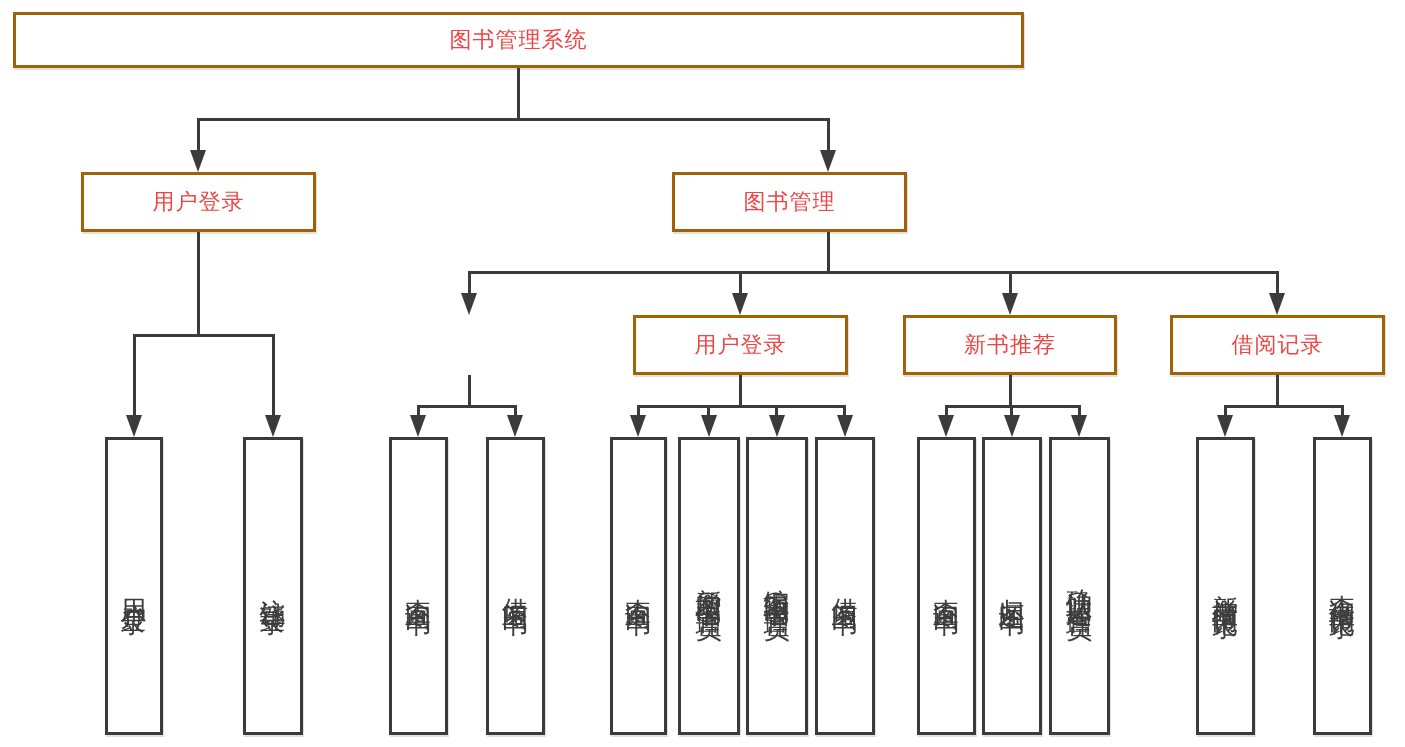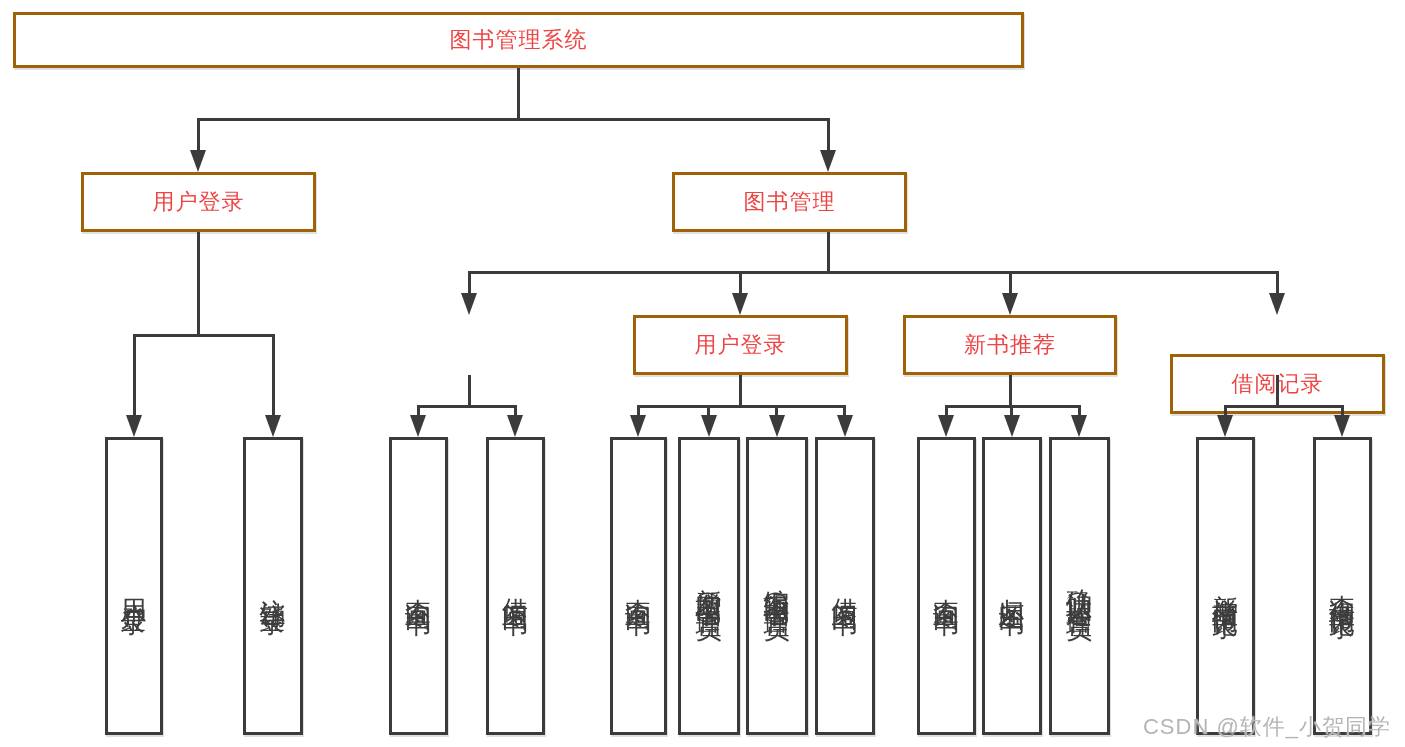--- a/index.html
+++ b/index.html
@@ -104,21 +104,21 @@
   <div class="arrow" style="left:1002px;top:293px;"></div>
   <div class="vline" style="left:1276px;top:271px;height:26px;"></div>
   <div class="arrow" style="left:1269px;top:293px;"></div>
 
   <div class="box" style="left:633px;top:315px;width:215px;height:60px;">
     <span>用户登录</span>
   </div>
   <div class="box" style="left:903px;top:315px;width:214px;height:60px;">
     <span>新书推荐</span>
   </div>
-  <div class="box" style="left:1170px;top:315px;width:215px;height:60px;margin-top:39px;">
+  <div class="box" style="left:1170px;top:315px;width:215px;height:60px;">
     <span>借阅记录</span>
   </div>
 
   <div class="vline" style="left:468px;top:375px;height:33px;"></div>
   <div class="hline" style="left:417px;top:405px;width:99px;"></div>
   <div class="vline" style="left:417px;top:405px;height:16px;"></div>
   <div class="arrow" style="left:410px;top:415px;"></div>
   <div class="vline" style="left:514px;top:405px;height:16px;"></div>
   <div class="arrow" style="left:507px;top:415px;"></div>
 
@@ -186,15 +186,14 @@
     <span class="vtext">确认归还（管理员）</span>
   </div>
 
   <div class="vbox" style="left:1196px;top:437px;width:59px;height:298px;">
     <span class="vtext">新增借阅记录</span>
   </div>
   <div class="vbox" style="left:1313px;top:437px;width:59px;height:298px;">
     <span class="vtext">查询借阅记录</span>
   </div>
 
-  <div class="watermark">CSDN @软件_小贺同学</div>
 
 </div>
 
 </body></html>

